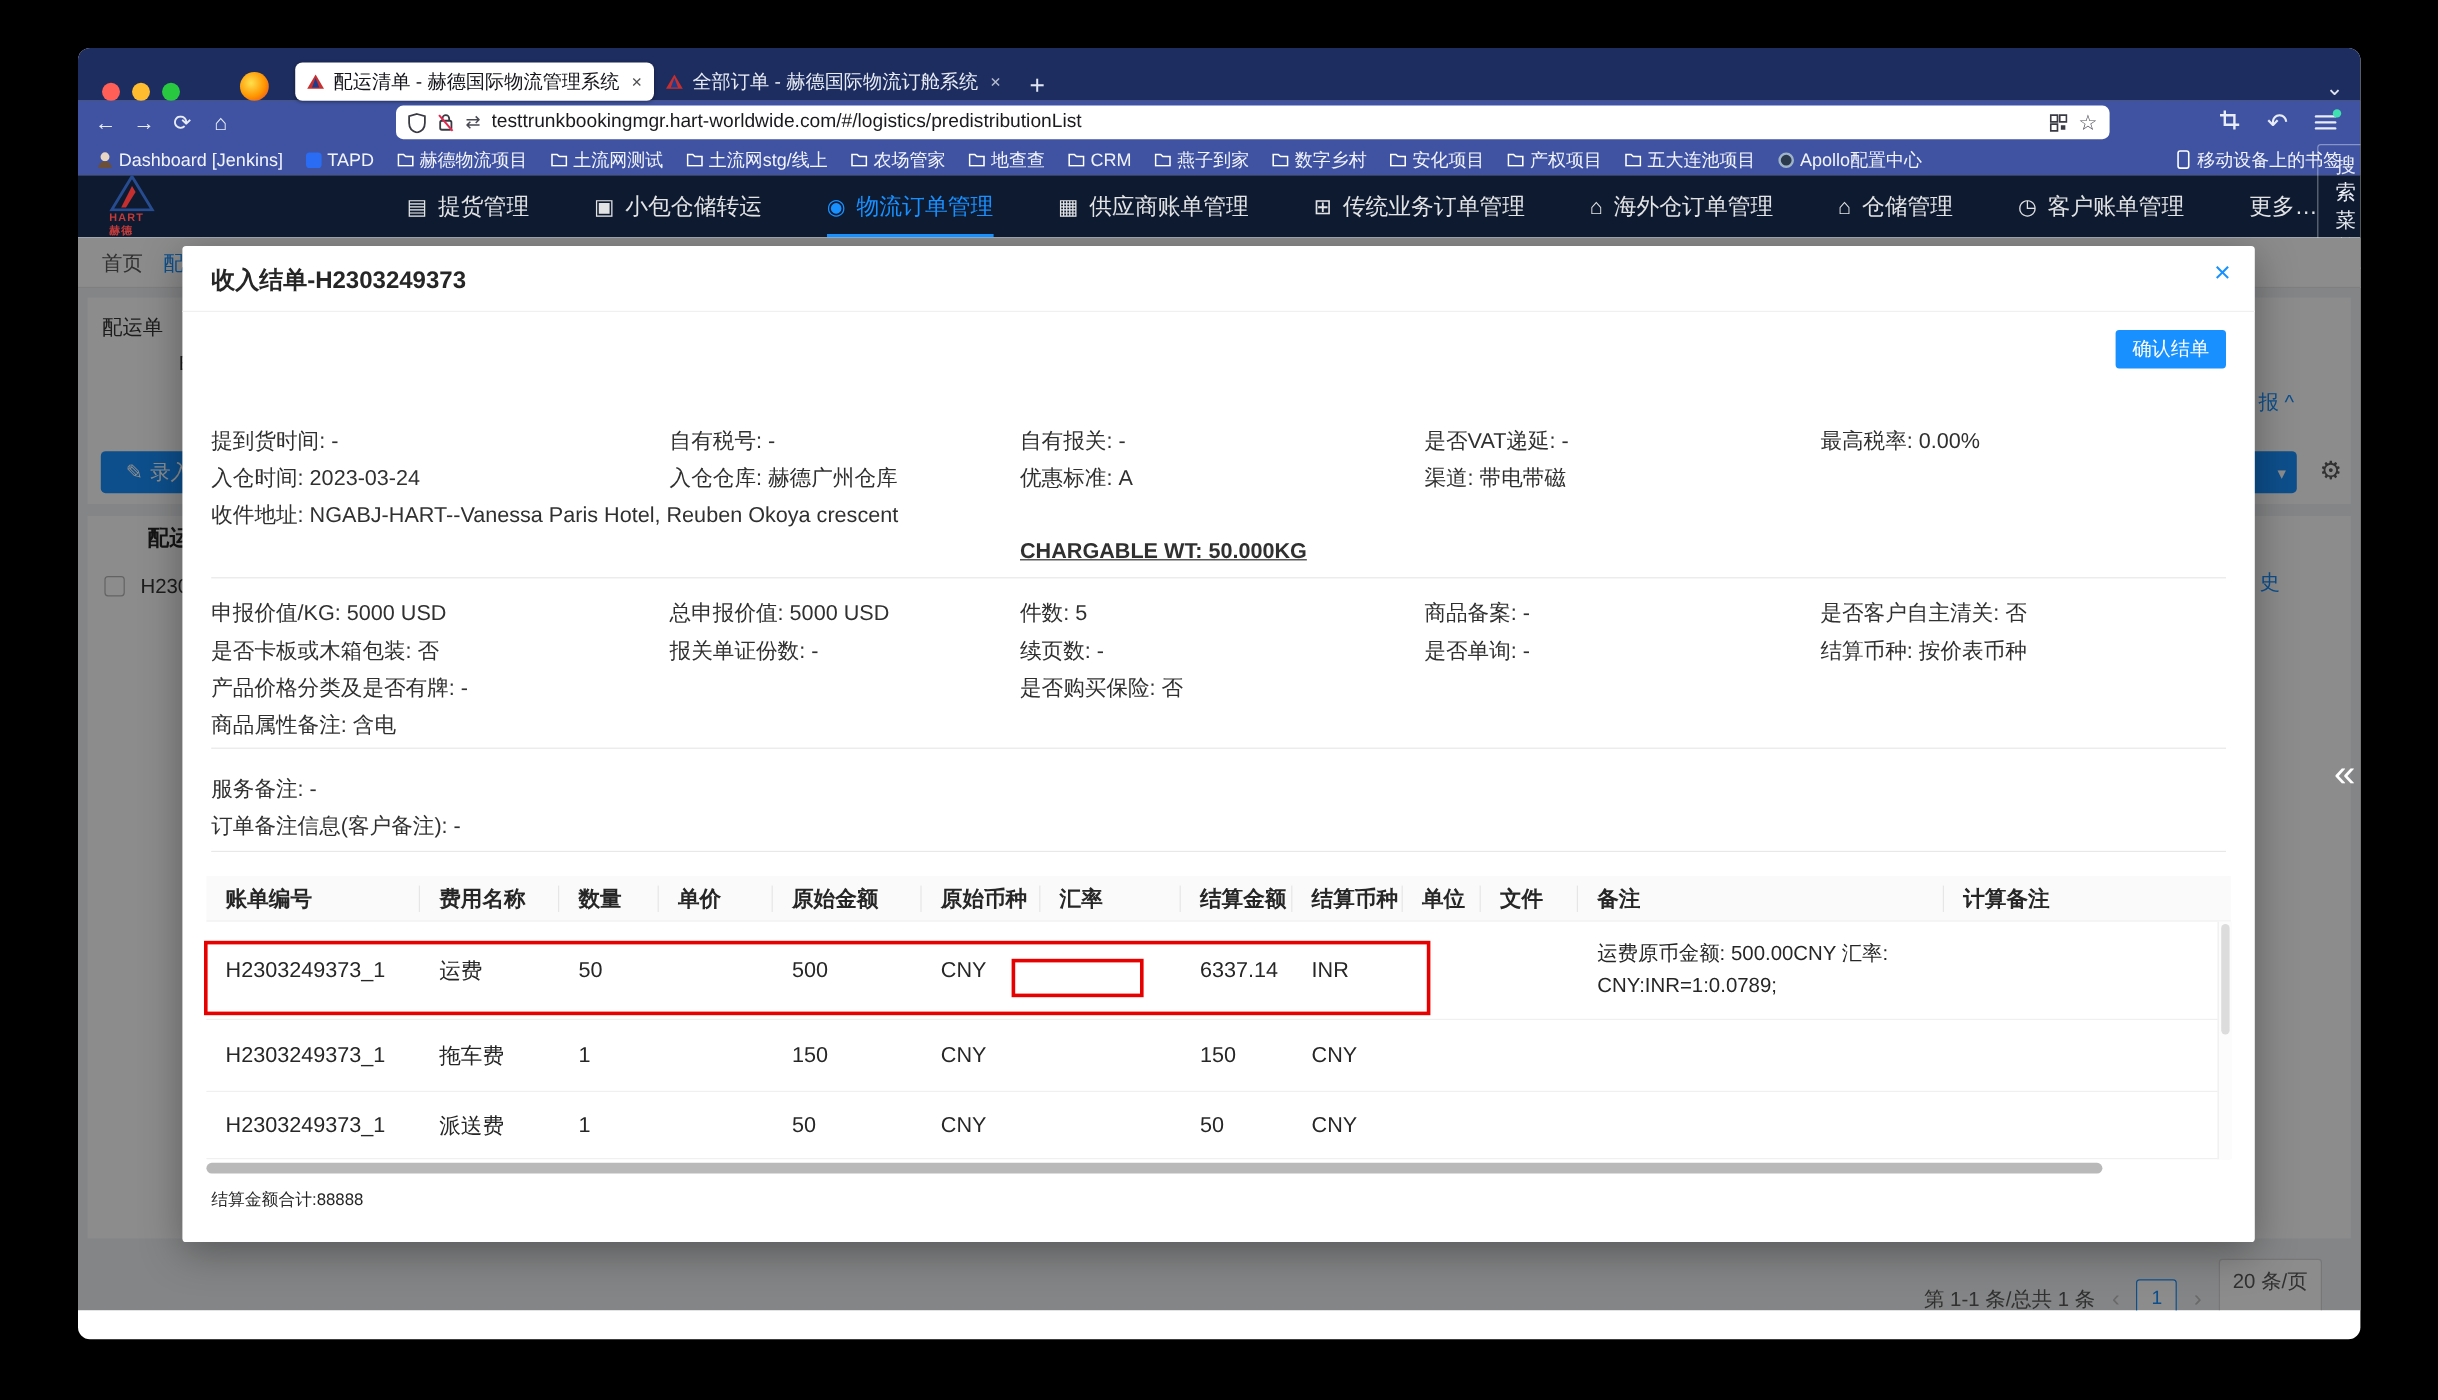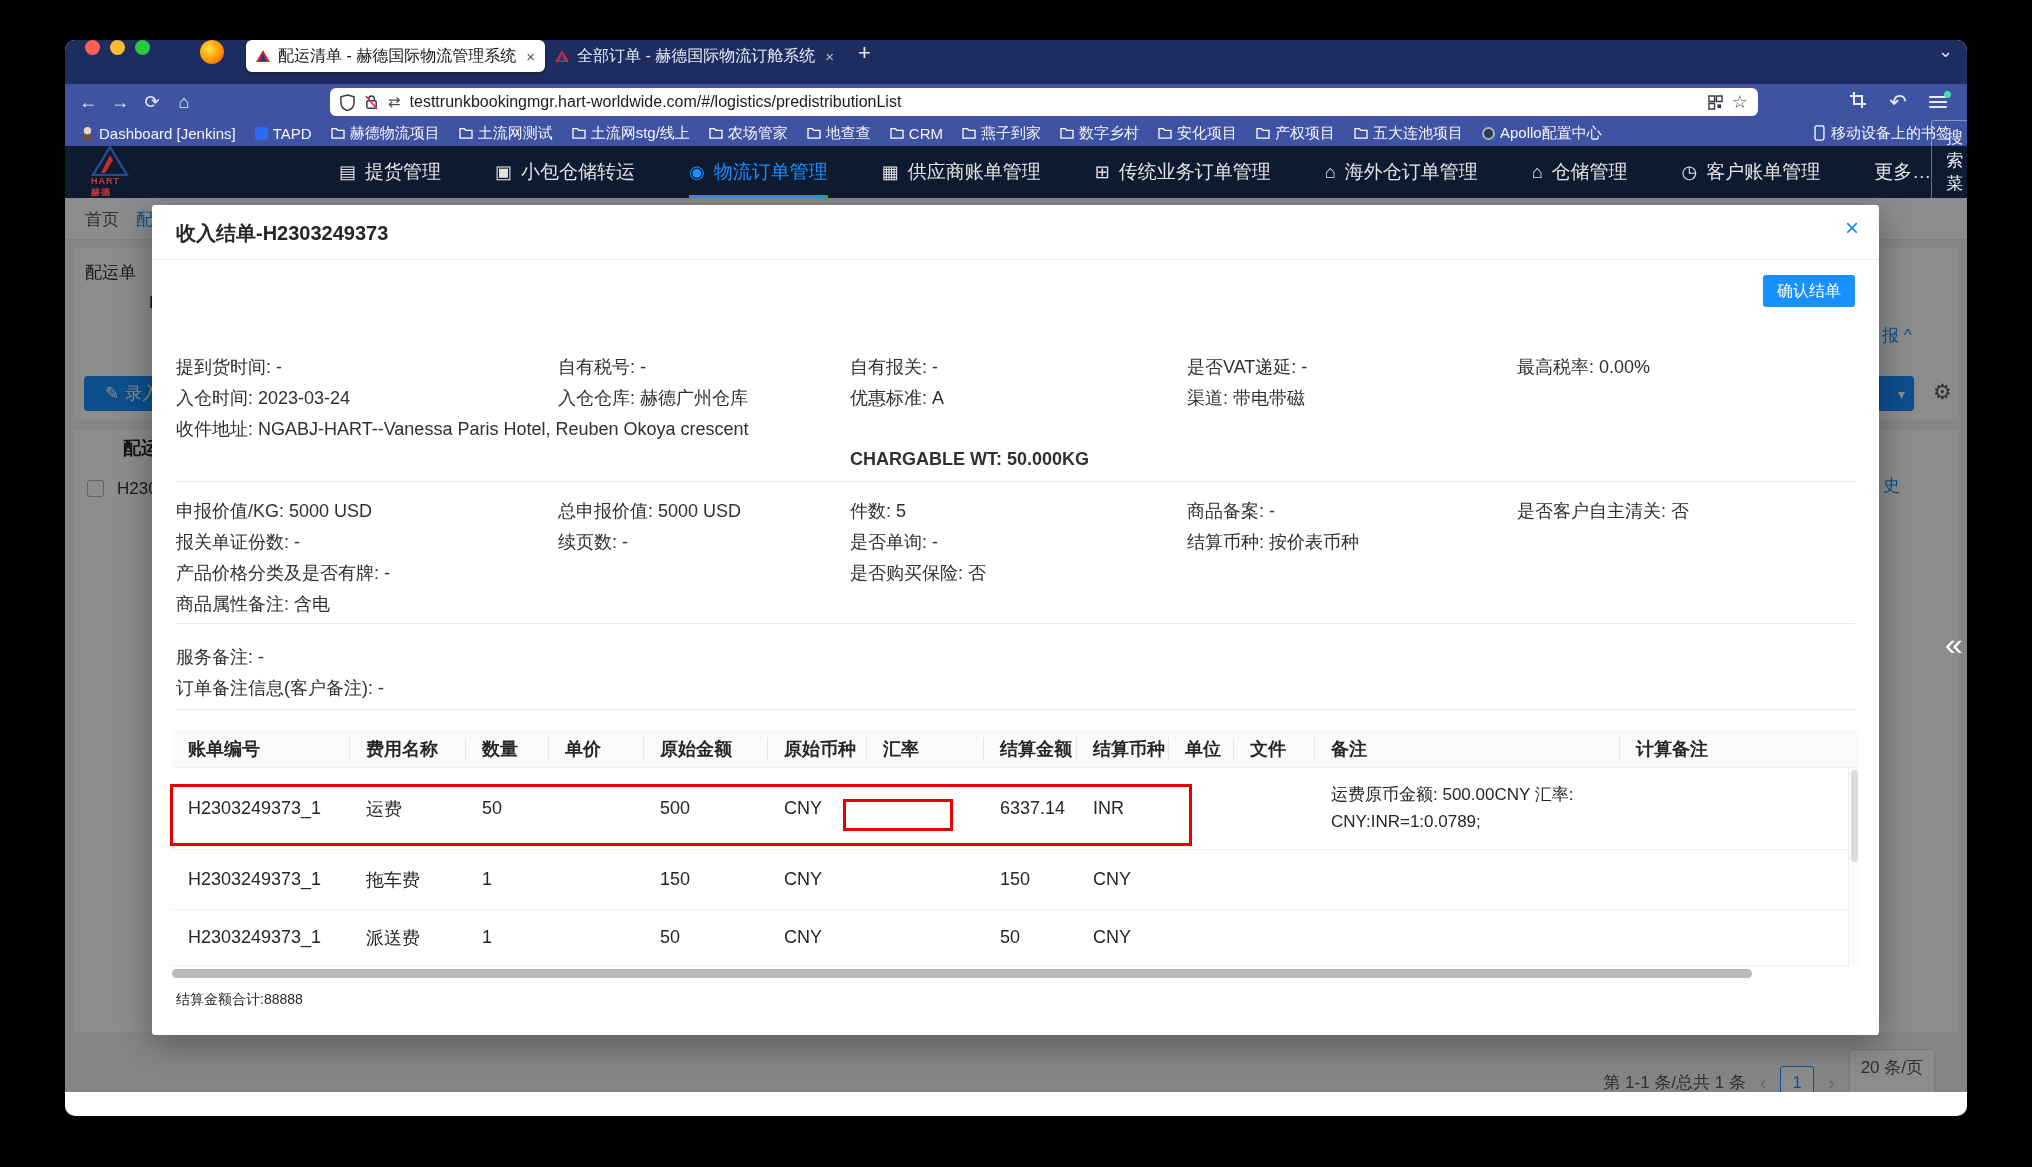--- a/index.html
+++ b/index.html
@@ -1,21 +1,21 @@
 <!DOCTYPE html>
 <html><head>
 <meta charset="utf-8">
 <style>
   * { margin:0; padding:0; box-sizing:border-box; }
   body { background:#000; font-family:"Liberation Sans", sans-serif; }
   .stage { position:relative; width:2032px; height:1167px; background:#000; overflow:hidden; }
   .window { position:absolute; left:65px; top:40px; width:1902px; height:1076px; border-radius:10px; overflow:hidden; background:#fff; }
 
   
-  .tabstrip { height:44px; background:#1d2d5f; display:flex; align-items:flex-start; padding:0 14px; }
+  .tabstrip { height:44px; background:#1d2d5f; display:flex; align-items:flex-end; padding:0 14px; }
   .traffic { display:flex; gap:10px; margin-left:6px; }
   .dot { width:15px; height:15px; border-radius:50%; }
   .dot.r{background:#ff5f57}.dot.y{background:#febc2e}.dot.g{background:#28c840}
   .ff { width:24px; height:24px; border-radius:50%; margin-left:50px;
         background:radial-gradient(circle at 38% 38%, #ffe14d 0%, #ff9500 55%, #e33b2e 100%); }
   .tab { display:flex; align-items:center; gap:8px; height:32px; padding:0 10px; border-radius:6px;
          color:#e7ebf5; font-size:16px; white-space:nowrap; }
   .tab.active { background:#fff; color:#15141a; margin-left:22px; box-shadow:0 1px 3px rgba(0,0,0,.4); }
   .tab .x { color:inherit; opacity:.75; font-size:15px; margin-left:2px; }
   .fav { width:0; height:0; border-left:7px solid transparent; border-right:7px solid transparent; border-bottom:12px solid #c62f2f; position:relative; }
@@ -368,30 +368,31 @@
           <div>提到货时间: -</div>
           <div>自有税号: -</div>
           <div>自有报关: -</div>
           <div>是否VAT递延: -</div>
           <div>最高税率: 0.00%</div>
           <div>入仓时间: 2023-03-24</div>
           <div>入仓仓库: 赫德广州仓库</div>
           <div>优惠标准: A</div>
           <div style="grid-column:4/-1;">渠道: 带电带磁</div>
           <div style="grid-column:1/-1;">收件地址: NGABJ-HART--Vanessa Paris Hotel, Reuben Okoya crescent</div>
-          <div class="b" style="grid-column:3/-1;">CHARGABLE WT: 50.000KG</div>
+          <div class="b" style="grid-column:3/-1;text-decoration:underline;">CHARGABLE WT: 50.000KG</div>
         </div>
         <div class="mdiv" style="top:276px;"></div>
 
         <div class="igrid" style="top:290px;">
           <div>申报价值/KG: 5000 USD</div>
           <div>总申报价值: 5000 USD</div>
           <div>件数: 5</div>
           <div>商品备案: -</div>
           <div>是否客户自主清关: 否</div>
+          <div>是否卡板或木箱包装: 否</div>
           <div>报关单证份数: -</div>
           <div>续页数: -</div>
           <div>是否单询: -</div>
           <div>结算币种: 按价表币种</div>
           <div style="grid-column:1/3;">产品价格分类及是否有牌: -</div>
           <div style="grid-column:3/-1;">是否购买保险: 否</div>
           <div style="grid-column:1/-1;">商品属性备注: 含电</div>
         </div>
         <div class="mdiv" style="top:418px;"></div>
 

